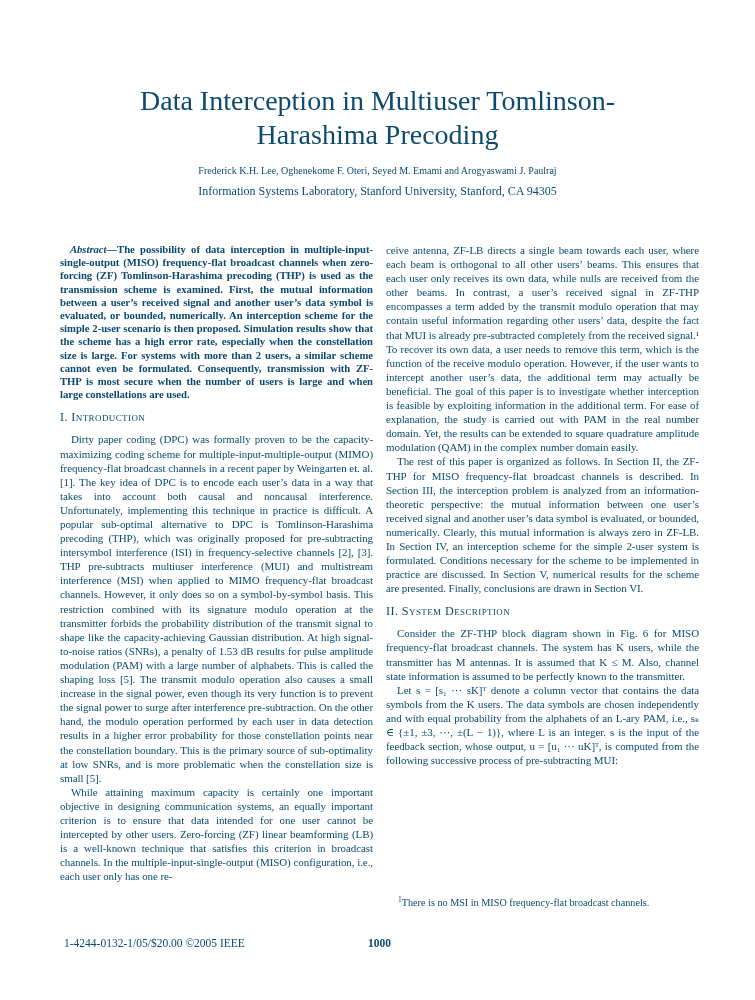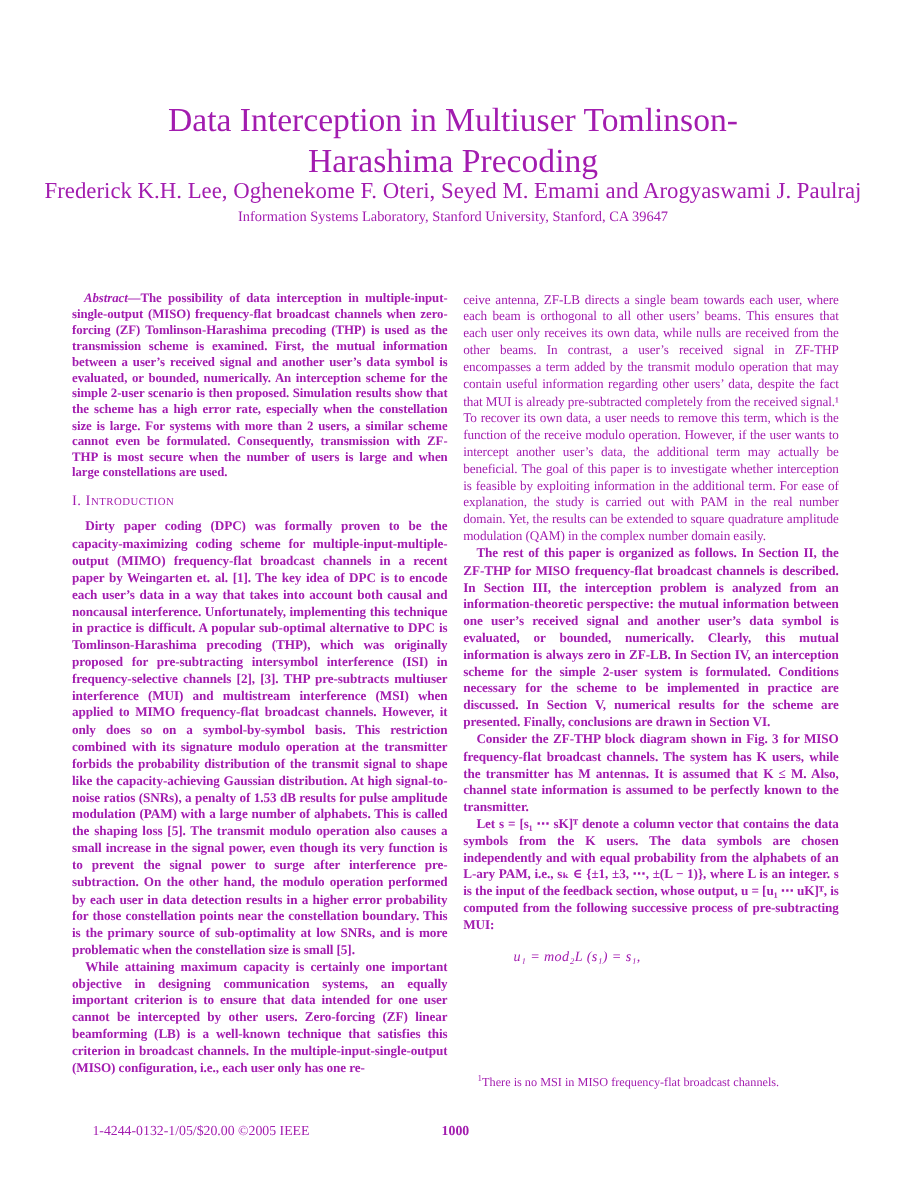--- a/index.html
+++ b/index.html
@@ -9,40 +9,40 @@
     height: 1000px;
     overflow: hidden;
     background: #ffffff;
   }
   .page {
     position: absolute;
     inset: 0;
     width: 755px;
     height: 1000px;
     background: #ffffff;
-    color: #a21caf;
+    color: #0c4a6e;
     font-family: "Liberation Serif", "DejaVu Serif", "DejaVu Sans", serif;
   }
   .paper-header {
     position: absolute;
     top: 84px;
     left: 0;
     width: 755px;
     text-align: center;
   }
   .title {
     font-size: 28px;
     line-height: 34px;
     font-weight: 400;
     margin: 0 auto;
     max-width: 480px;
   }
   .authors {
-    margin-top: 0;
-    font-size: 19px;
+    margin-top: 11px;
+    font-size: 10px;
     line-height: 16px;
   }
   .affiliation {
     margin-top: 5px;
     font-size: 12px;
     line-height: 14px;
   }
   .columns {
     position: absolute;
     top: 243px;
@@ -57,21 +57,21 @@
     overflow: hidden;
   }
   .col-right { position: relative; }
   p.body-para {
     margin: 0;
     font-size: 11px;
     line-height: 14.1px;
     text-align: justify;
     letter-spacing: -0.08px;
   }
-  .indent { text-indent: 11px; font-weight: bold; }
+  .indent { text-indent: 11px; }
   .abstract {
     margin: 0 0 2px 0;
     font-size: 10.7px;
     line-height: 13.2px;
     font-weight: bold;
     text-align: justify;
     text-indent: 10px;
     letter-spacing: -0.05px;
   }
   .abstract-lead { font-style: italic; margin-top: 40px; }
@@ -106,54 +106,54 @@
     line-height: 0;
   }
   .page-footer {
     position: absolute;
     top: 937px;
     left: 60px;
     width: 639px;
     height: 16px;
     font-size: 11.5px;
   }
-  .copyright { position: absolute; left: 17px; top: 0; }
+  .copyright { position: absolute; left: 4px; top: 0; }
   .page-number { position: absolute; left: 50%; top: 0; transform: translateX(-50%); font-weight: bold; }
 </style>
 </head>
 <body>
 
 <div class="page">
 
   <header class="paper-header">
     <h1 class="title">Data Interception in Multiuser Tomlinson-Harashima Precoding</h1>
     <div class="authors">Frederick K.H. Lee, Oghenekome F. Oteri, Seyed M. Emami and Arogyaswami J. Paulraj</div>
-    <div class="affiliation">Information Systems Laboratory, Stanford University, Stanford, CA 39647</div>
+    <div class="affiliation">Information Systems Laboratory, Stanford University, Stanford, CA 94305</div>
   </header>
 
   <div class="columns">
 
     <div class="col col-left">
       <p class="abstract"><span class="abstract-lead">Abstract—</span><span>The possibility of data interception in multiple-input-single-output (MISO) frequency-flat broadcast channels when zero-forcing (ZF) Tomlinson-Harashima precoding (THP) is used as the transmission scheme is examined. First, the mutual information between a user’s received signal and another user’s data symbol is evaluated, or bounded, numerically. An interception scheme for the simple 2-user scenario is then proposed. Simulation results show that the scheme has a high error rate, especially when the constellation size is large. For systems with more than 2 users, a similar scheme cannot even be formulated. Consequently, transmission with ZF-THP is most secure when the number of users is large and when large constellations are used.</span></p>
 
       <h2 class="section-heading">I. Introduction</h2>
 
       <p class="body-para indent">Dirty paper coding (DPC) was formally proven to be the capacity-maximizing coding scheme for multiple-input-multiple-output (MIMO) frequency-flat broadcast channels in a recent paper by Weingarten et. al. [1]. The key idea of DPC is to encode each user’s data in a way that takes into account both causal and noncausal interference. Unfortunately, implementing this technique in practice is difficult. A popular sub-optimal alternative to DPC is Tomlinson-Harashima precoding (THP), which was originally proposed for pre-subtracting intersymbol interference (ISI) in frequency-selective channels [2], [3]. THP pre-subtracts multiuser interference (MUI) and multistream interference (MSI) when applied to MIMO frequency-flat broadcast channels. However, it only does so on a symbol-by-symbol basis. This restriction combined with its signature modulo operation at the transmitter forbids the probability distribution of the transmit signal to shape like the capacity-achieving Gaussian distribution. At high signal-to-noise ratios (SNRs), a penalty of 1.53 dB results for pulse amplitude modulation (PAM) with a large number of alphabets. This is called the shaping loss [5]. The transmit modulo operation also causes a small increase in the signal power, even though its very function is to prevent the signal power to surge after interference pre-subtraction. On the other hand, the modulo operation performed by each user in data detection results in a higher error probability for those constellation points near the constellation boundary. This is the primary source of sub-optimality at low SNRs, and is more problematic when the constellation size is small [5].</p>
       <p class="body-para indent">While attaining maximum capacity is certainly one important objective in designing communication systems, an equally important criterion is to ensure that data intended for one user cannot be intercepted by other users. Zero-forcing (ZF) linear beamforming (LB) is a well-known technique that satisfies this criterion in broadcast channels. In the multiple-input-single-output (MISO) configuration, i.e., each user only has one re-</p>
     </div>
 
     <div class="col col-right">
       <p class="body-para">ceive antenna, ZF-LB directs a single beam towards each user, where each beam is orthogonal to all other users’ beams. This ensures that each user only receives its own data, while nulls are received from the other beams. In contrast, a user’s received signal in ZF-THP encompasses a term added by the transmit modulo operation that may contain useful information regarding other users’ data, despite the fact that MUI is already pre-subtracted completely from the received signal.¹ To recover its own data, a user needs to remove this term, which is the function of the receive modulo operation. However, if the user wants to intercept another user’s data, the additional term may actually be beneficial. The goal of this paper is to investigate whether interception is feasible by exploiting information in the additional term. For ease of explanation, the study is carried out with PAM in the real number domain. Yet, the results can be extended to square quadrature amplitude modulation (QAM) in the complex number domain easily.</p>
       <p class="body-para indent">The rest of this paper is organized as follows. In Section II, the ZF-THP for MISO frequency-flat broadcast channels is described. In Section III, the interception problem is analyzed from an information-theoretic perspective: the mutual information between one user’s received signal and another user’s data symbol is evaluated, or bounded, numerically. Clearly, this mutual information is always zero in ZF-LB. In Section IV, an interception scheme for the simple 2-user system is formulated. Conditions necessary for the scheme to be implemented in practice are discussed. In Section V, numerical results for the scheme are presented. Finally, conclusions are drawn in Section VI.</p>
 
+      <h2 class="section-heading">II. System Description</h2>
 
-      <p class="body-para indent">Consider the ZF-THP block diagram shown in Fig. 3 for MISO frequency-flat broadcast channels. The system has K users, while the transmitter has M antennas. It is assumed that K ≤ M. Also, channel state information is assumed to be perfectly known to the transmitter.</p>
+      <p class="body-para indent">Consider the ZF-THP block diagram shown in Fig. 6 for MISO frequency-flat broadcast channels. The system has K users, while the transmitter has M antennas. It is assumed that K ≤ M. Also, channel state information is assumed to be perfectly known to the transmitter.</p>
       <p class="body-para indent">Let s = [s₁ ⋯ sK]ᵀ denote a column vector that contains the data symbols from the K users. The data symbols are chosen independently and with equal probability from the alphabets of an L-ary PAM, i.e., sₖ ∈ {±1, ±3, ⋯, ±(L − 1)}, where L is an integer. s is the input of the feedback section, whose output, u = [u₁ ⋯ uK]ᵀ, is computed from the following successive process of pre-subtracting MUI:</p>
 
-      <div class="equation">u₁  =  mod₂L (s₁)  =  s₁,</div>
 
       <div class="footnote"><span class="fn-marker">1</span><span>There is no MSI in MISO frequency-flat broadcast channels.</span></div>
     </div>
 
   </div>
 
   <footer class="page-footer">
     <span class="copyright">1-4244-0132-1/05/$20.00 ©2005 IEEE</span>
     <span class="page-number">1000</span>
   </footer>

